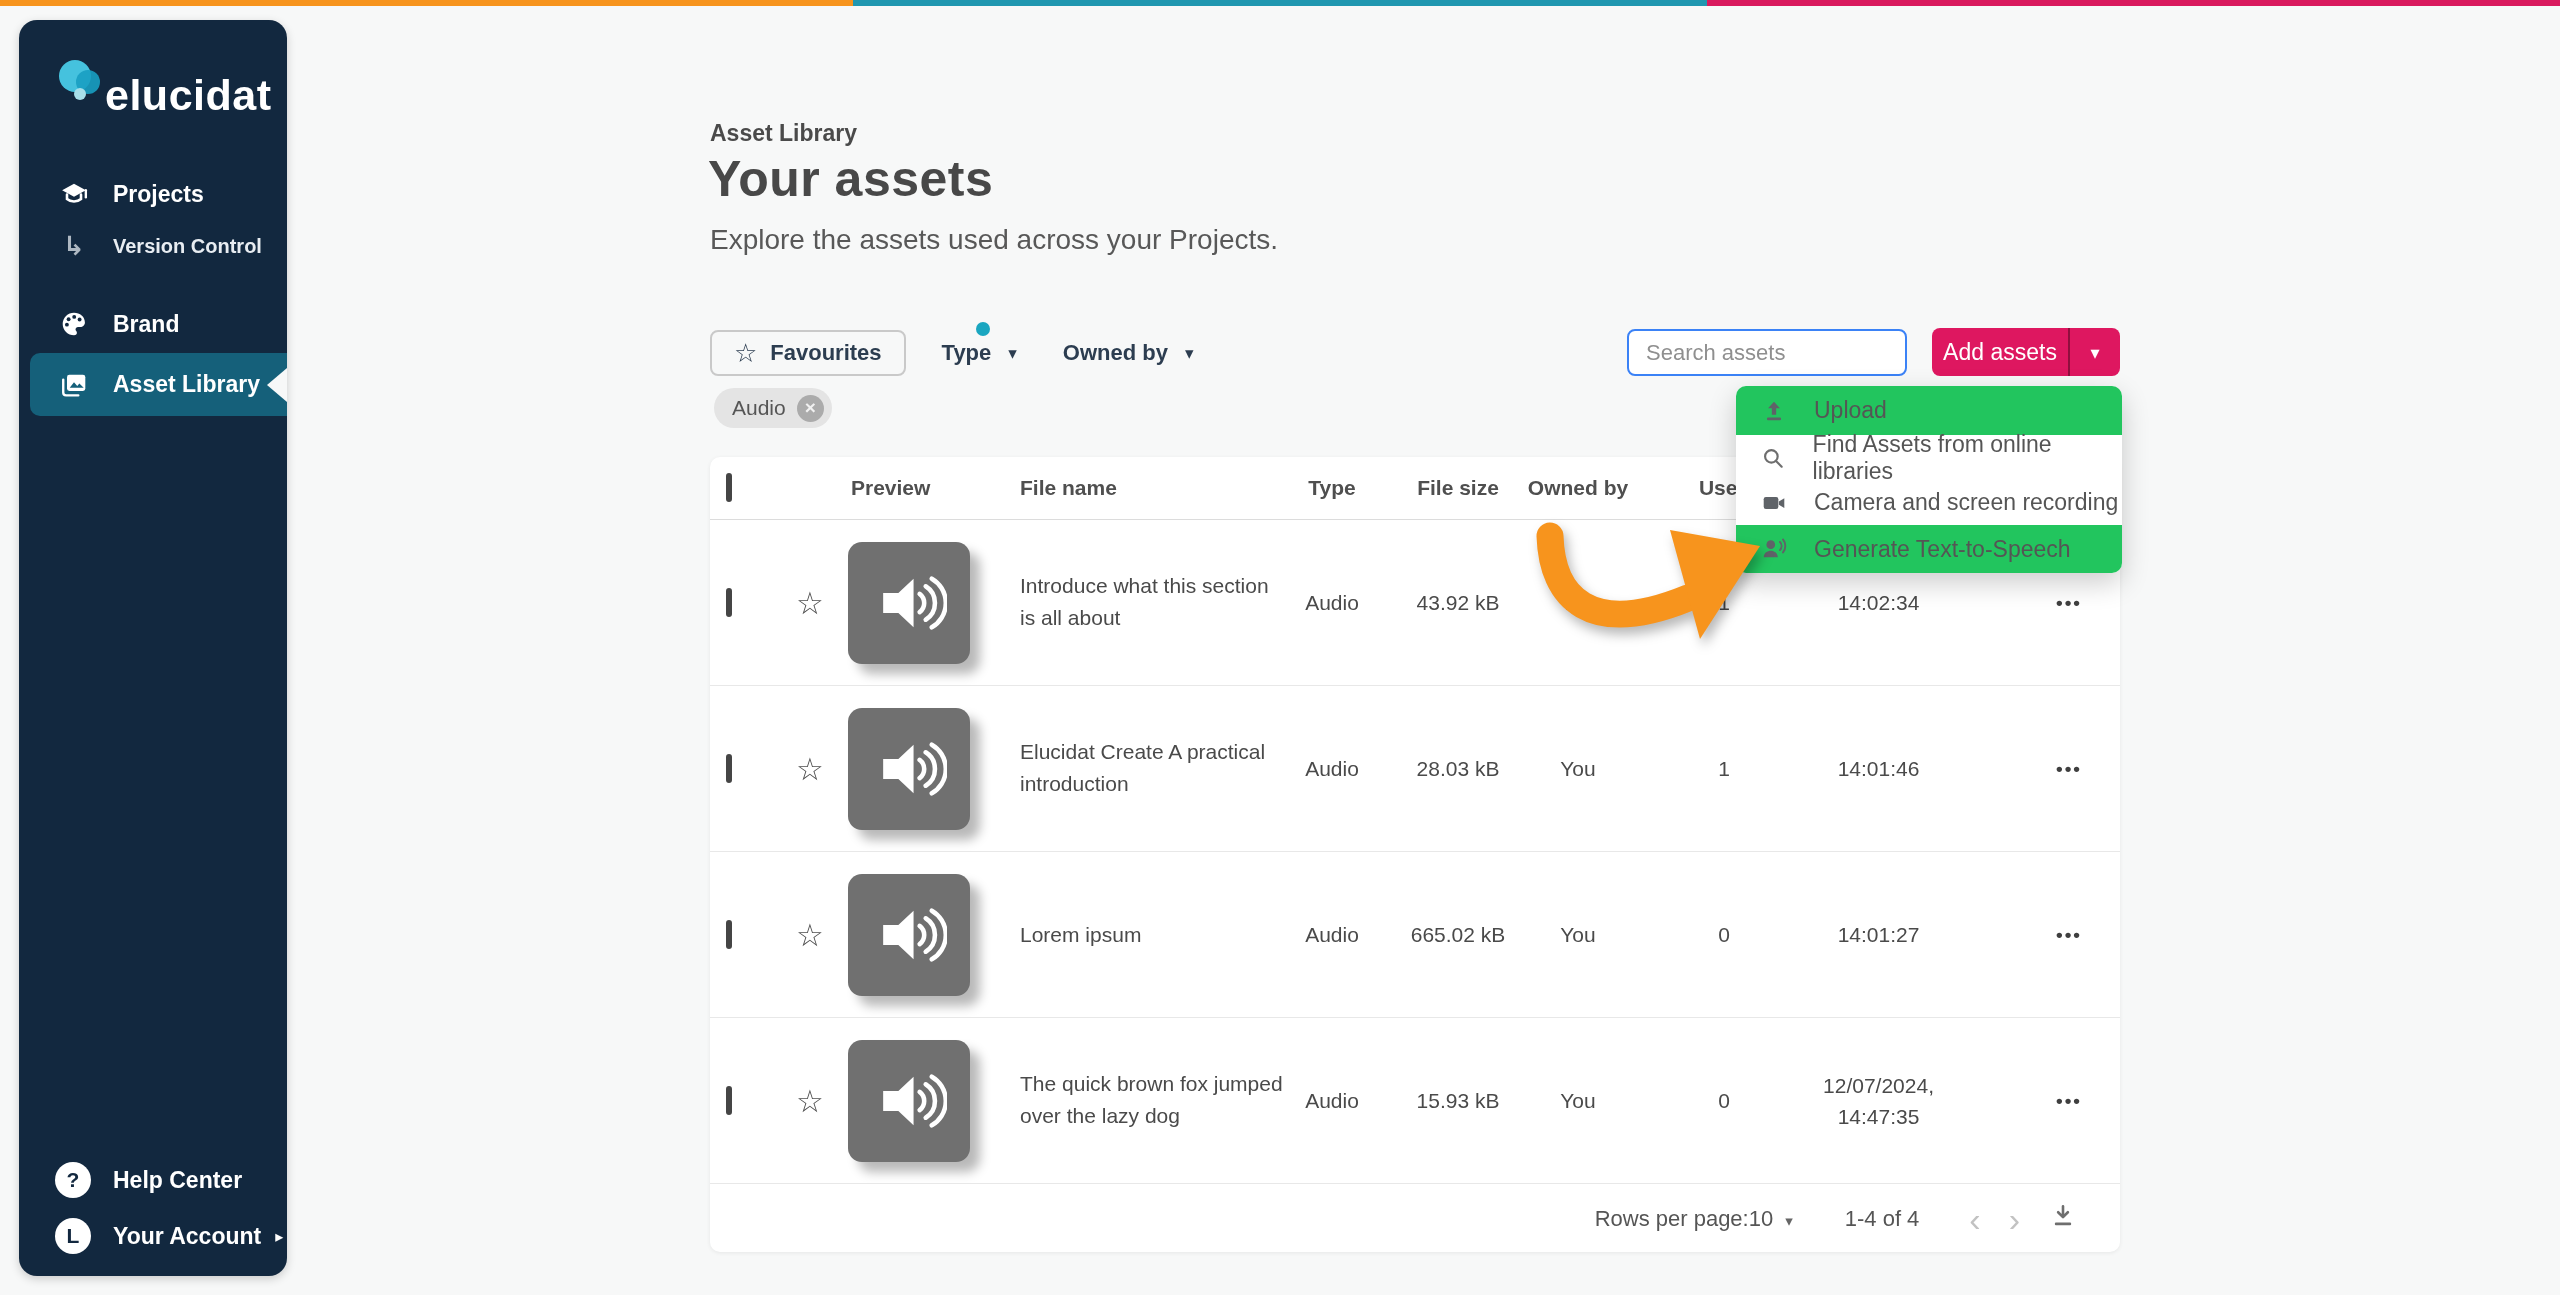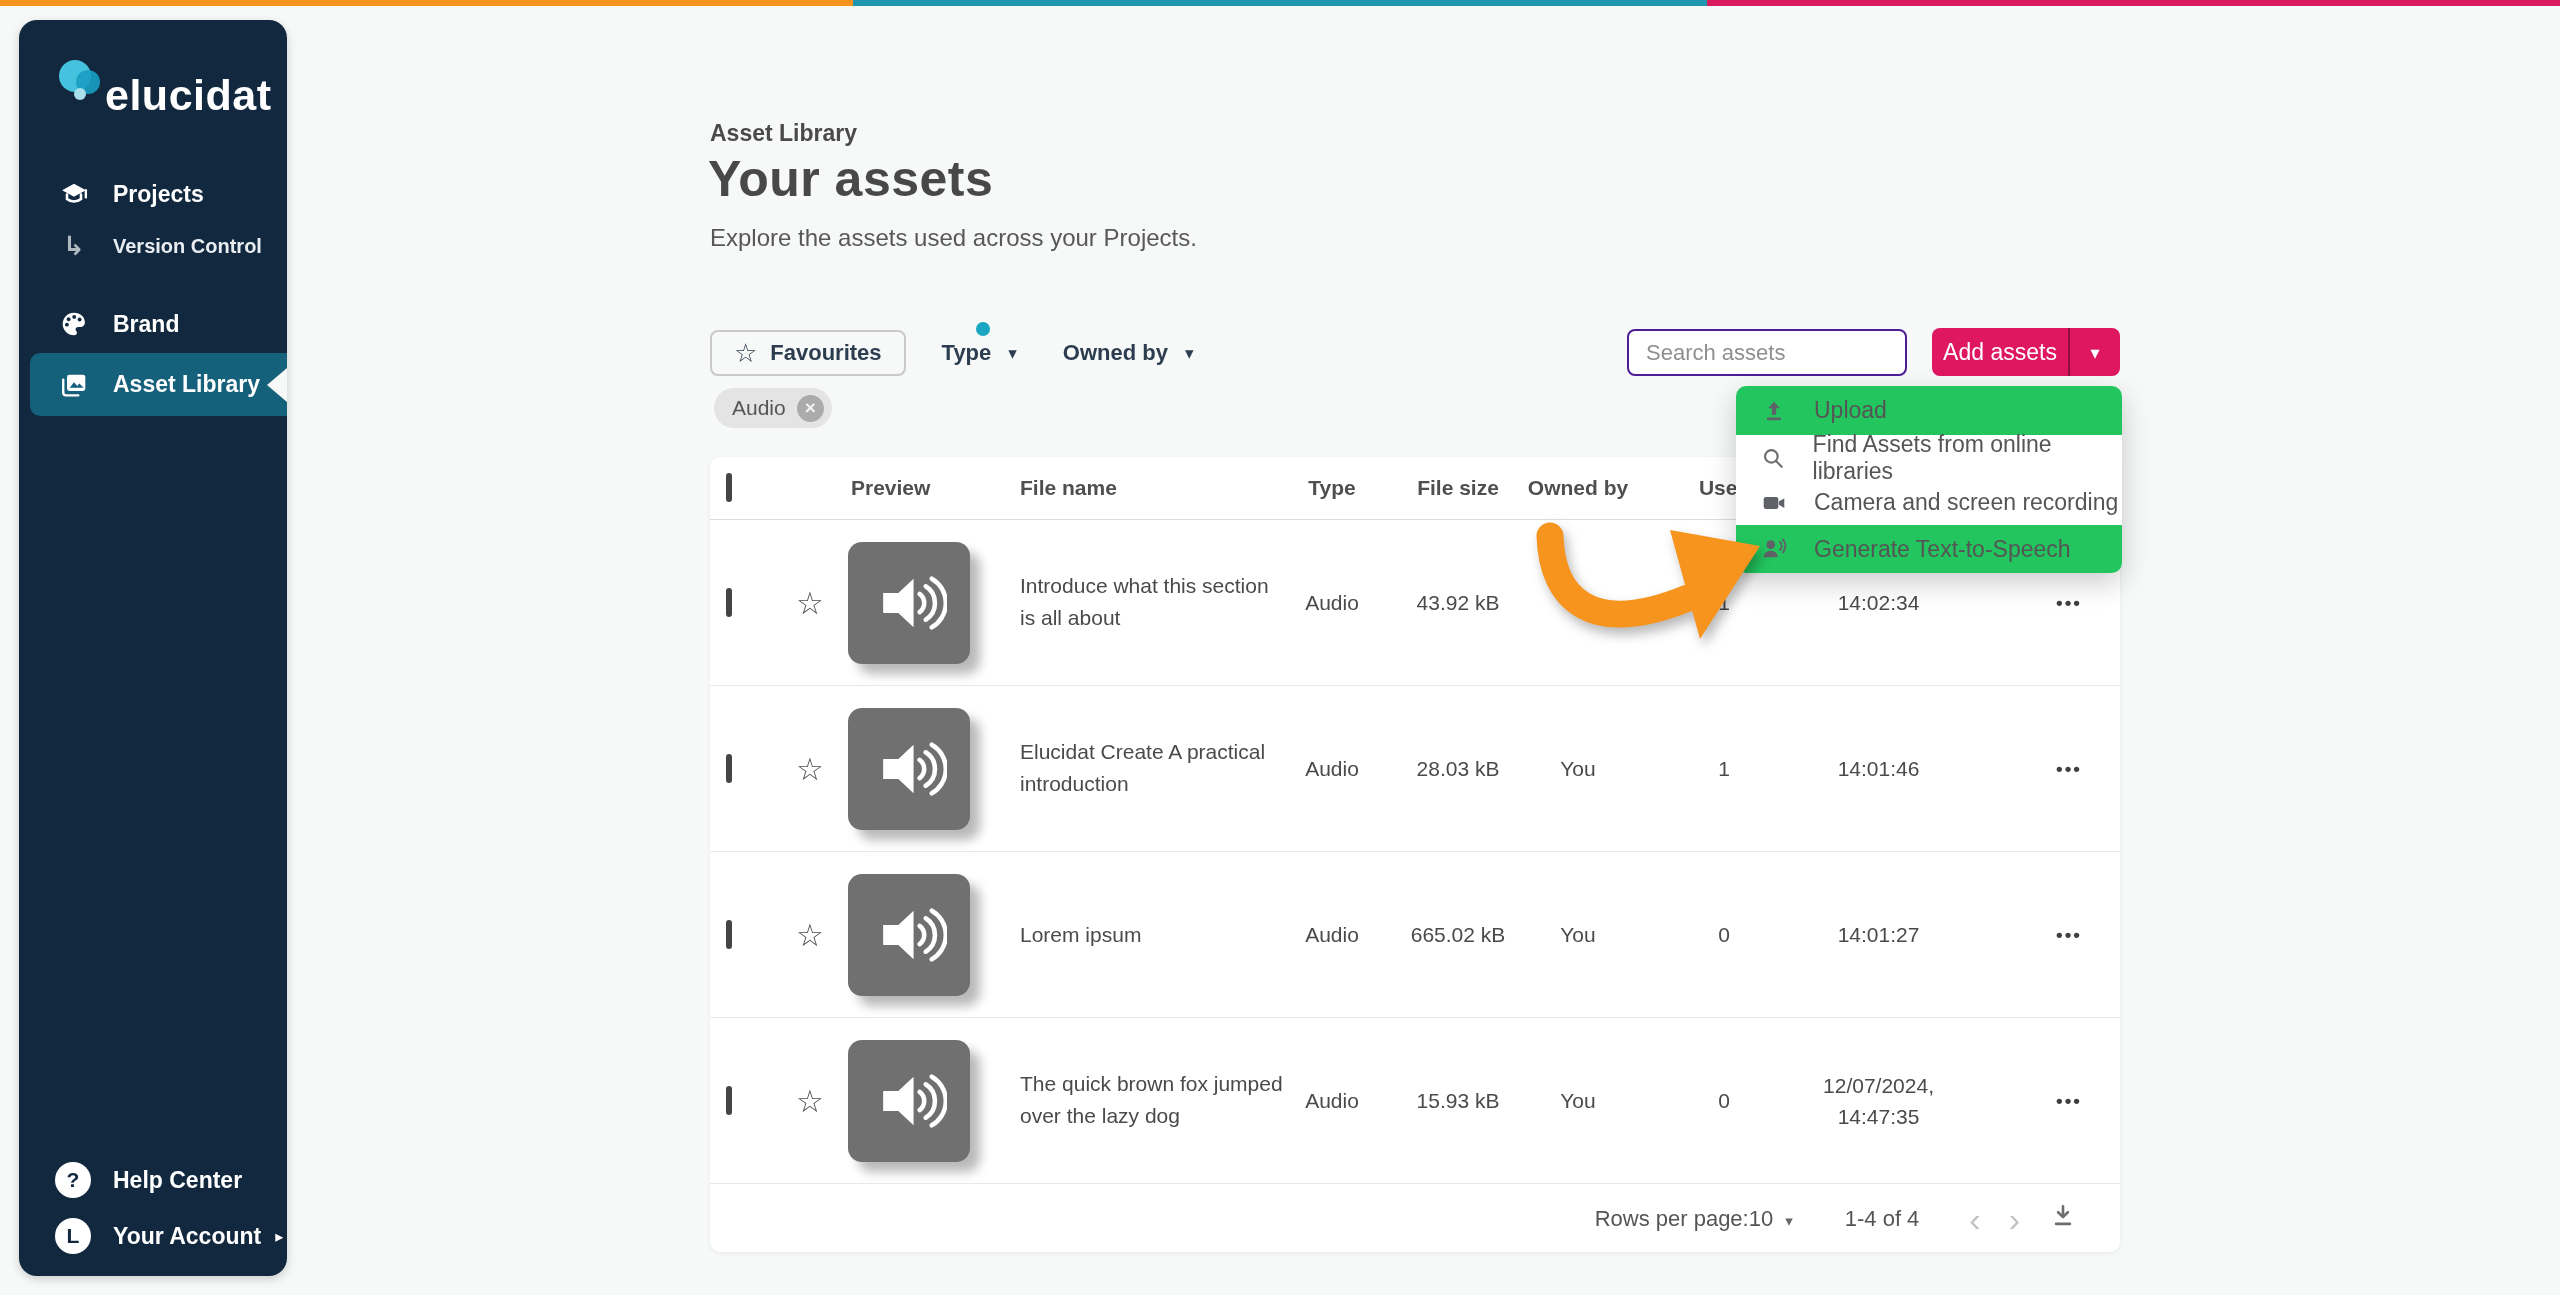--- a/index.html
+++ b/index.html
@@ -32,34 +32,34 @@
   .side-footer { position:absolute; bottom:12px; left:0; right:0; }
   .foot-item { display:flex; align-items:center; height:56px; padding-left:36px; color:#fff;
                font-size:23px; font-weight:bold; cursor:pointer; }
   .badge-circle { width:36px; height:36px; border-radius:50%; background:#ffffff; color:#12283f;
                   display:flex; align-items:center; justify-content:center; font-size:21px; font-weight:bold; margin-right:22px; }
   .chev-r { font-size:16px; margin-left:14px; font-family:"DejaVu Sans",sans-serif; }
 
   
   .crumb { position:absolute; left:710px; top:120px; font-size:23px; font-weight:bold; color:#4a4a4a; }
   .title { position:absolute; left:708px; top:150px; font-size:50px; font-weight:bold; color:#484848; letter-spacing:.5px; }
-  .subtitle { position:absolute; left:710px; top:224px; font-size:24px; color:#585858; }
+  .subtitle { position:absolute; left:710px; top:224px; font-size:28px; color:#585858; }
 
   
   .filterrow { position:absolute; left:710px; top:330px; height:46px; display:flex; align-items:center; }
   .fav-btn { display:flex; align-items:center; height:46px; padding:0 22px; border:2px solid #c9c9c9;
              border-radius:8px; color:#2c3d50; font-size:22px; font-weight:bold; background:#f7f8f8; cursor:pointer; }
   .fav-btn .star { font-family:"DejaVu Sans",sans-serif; font-size:26px; margin-right:13px; font-weight:normal; }
   .dd { display:flex; align-items:center; color:#2c3d50; font-size:22px; font-weight:bold; cursor:pointer; }
   .dd .caret { font-family:"DejaVu Sans",sans-serif; font-size:17px; margin-left:17px; }
   .dd-type { margin-left:36px; } .dd-owned { margin-left:46px; }
   .tealdot { position:absolute; left:976px; top:322px; width:14px; height:14px; border-radius:50%; background:#1aa6c0; }
 
   .searchbox { position:absolute; left:1627px; top:329px; width:280px; height:47px; background:#fff;
-               border:2px solid #4c1d95; border-radius:8px; display:flex; align-items:center; padding:0 14px 0 17px; }
+               border:2px solid #3b82f6; border-radius:8px; display:flex; align-items:center; padding:0 14px 0 17px; }
   .searchbox input { flex:1; border:none; outline:none; font-size:22px; color:#444; background:transparent;
                      font-family:"Liberation Sans",sans-serif; }
   .searchbox input::placeholder { color:#8f8f8f; }
 
   .add-btn { position:absolute; left:1932px; top:328px; width:188px; height:48px; background:#de1760;
              border-radius:8px; display:flex; color:#fff; cursor:pointer; }
   .add-main { flex:1; display:flex; align-items:center; justify-content:center; font-size:23px; font-weight:normal; }
   .add-divider { width:2px; background:rgba(0,0,0,.35); }
   .add-caret { width:50px; display:flex; align-items:center; justify-content:center;
                font-family:"DejaVu Sans",sans-serif; font-size:18px; }

